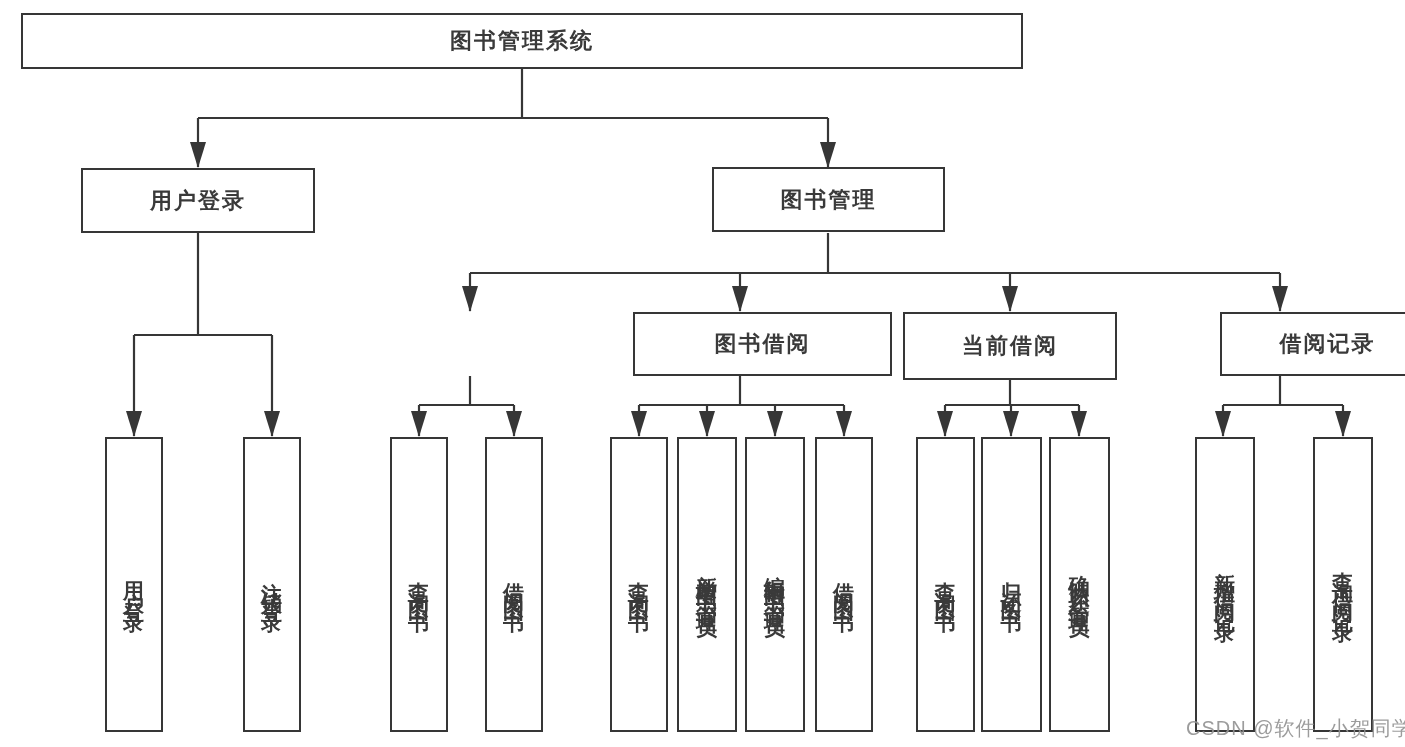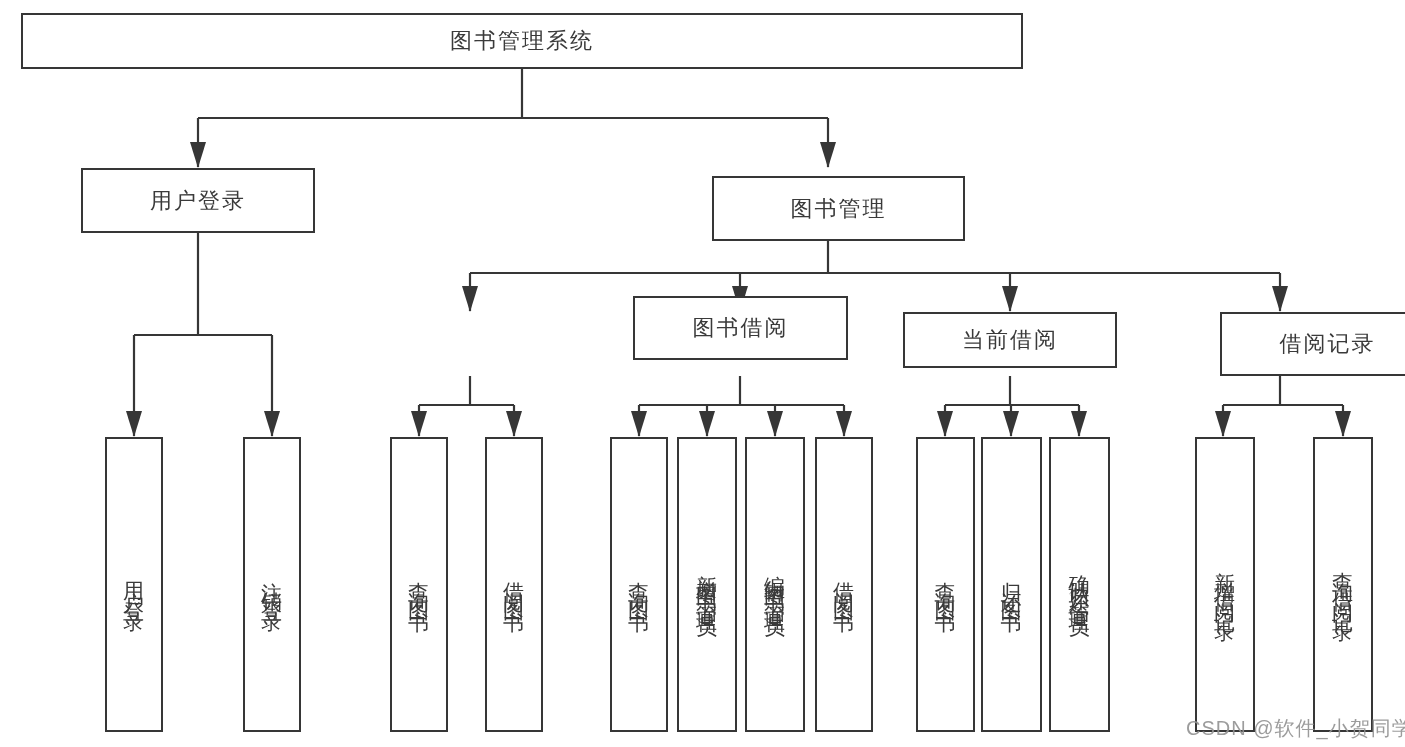--- a/index.html
+++ b/index.html
@@ -13,20 +13,21 @@
   .connectors{position:absolute;left:0;top:0;width:1405px;height:747px;}
   .node{
     position:absolute;
     background:#ffffff;
     border:2px solid #363636;
     box-sizing:border-box;
     display:flex;
     align-items:center;
     justify-content:center;
     color:#3a3a3a;
+    font-weight:bold;
   }
   .h{
     font-size:22px;
     letter-spacing:2px;
     line-height:1;
     white-space:nowrap;
   }
   .v{
     writing-mode:vertical-rl;
     text-orientation:mixed;
@@ -95,28 +96,28 @@
     </g>
   </svg>
 
   <div class="node" style="left:21px;top:13px;width:1002px;height:56px">
     <span class="h">图书管理系统</span>
   </div>
 
   <div class="node" style="left:81px;top:168px;width:234px;height:65px">
     <span class="h">用户登录</span>
   </div>
-  <div class="node" style="left:712px;top:176px;width:253px;height:65px">
+  <div class="node" style="left:712px;top:167px;width:233px;height:65px">
     <span class="h">图书管理</span>
   </div>
 
-  <div class="node" style="left:633px;top:296px;width:215px;height:64px">
+  <div class="node" style="left:633px;top:312px;width:259px;height:64px">
     <span class="h">图书借阅</span>
   </div>
-  <div class="node" style="left:903px;top:312px;width:214px;height:56px">
+  <div class="node" style="left:903px;top:312px;width:214px;height:68px">
     <span class="h">当前借阅</span>
   </div>
   <div class="node" style="left:1220px;top:312px;width:215px;height:64px">
     <span class="h">借阅记录</span>
   </div>
 
   <div class="node" style="left:105px;top:437px;width:58px;height:295px">
     <span class="v">用户登录</span>
   </div>
   <div class="node" style="left:243px;top:437px;width:58px;height:295px">

